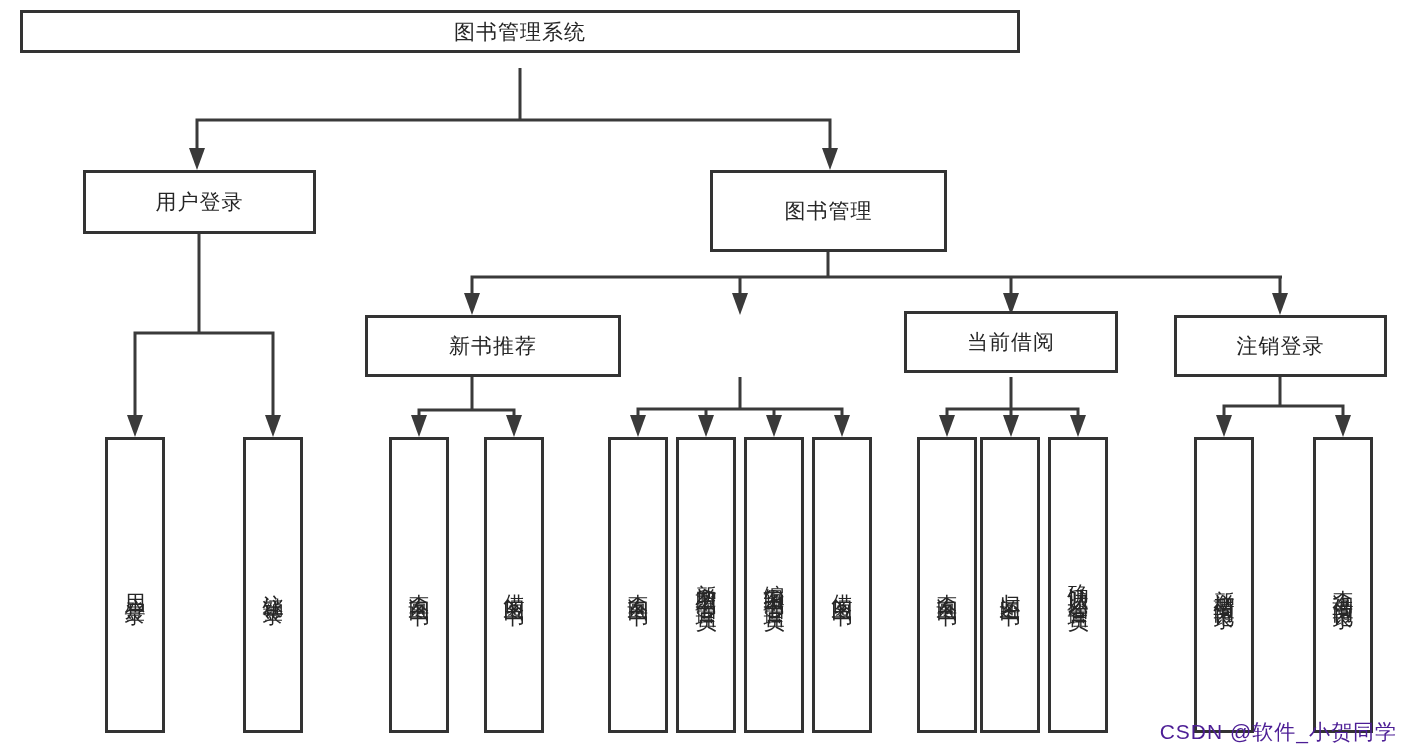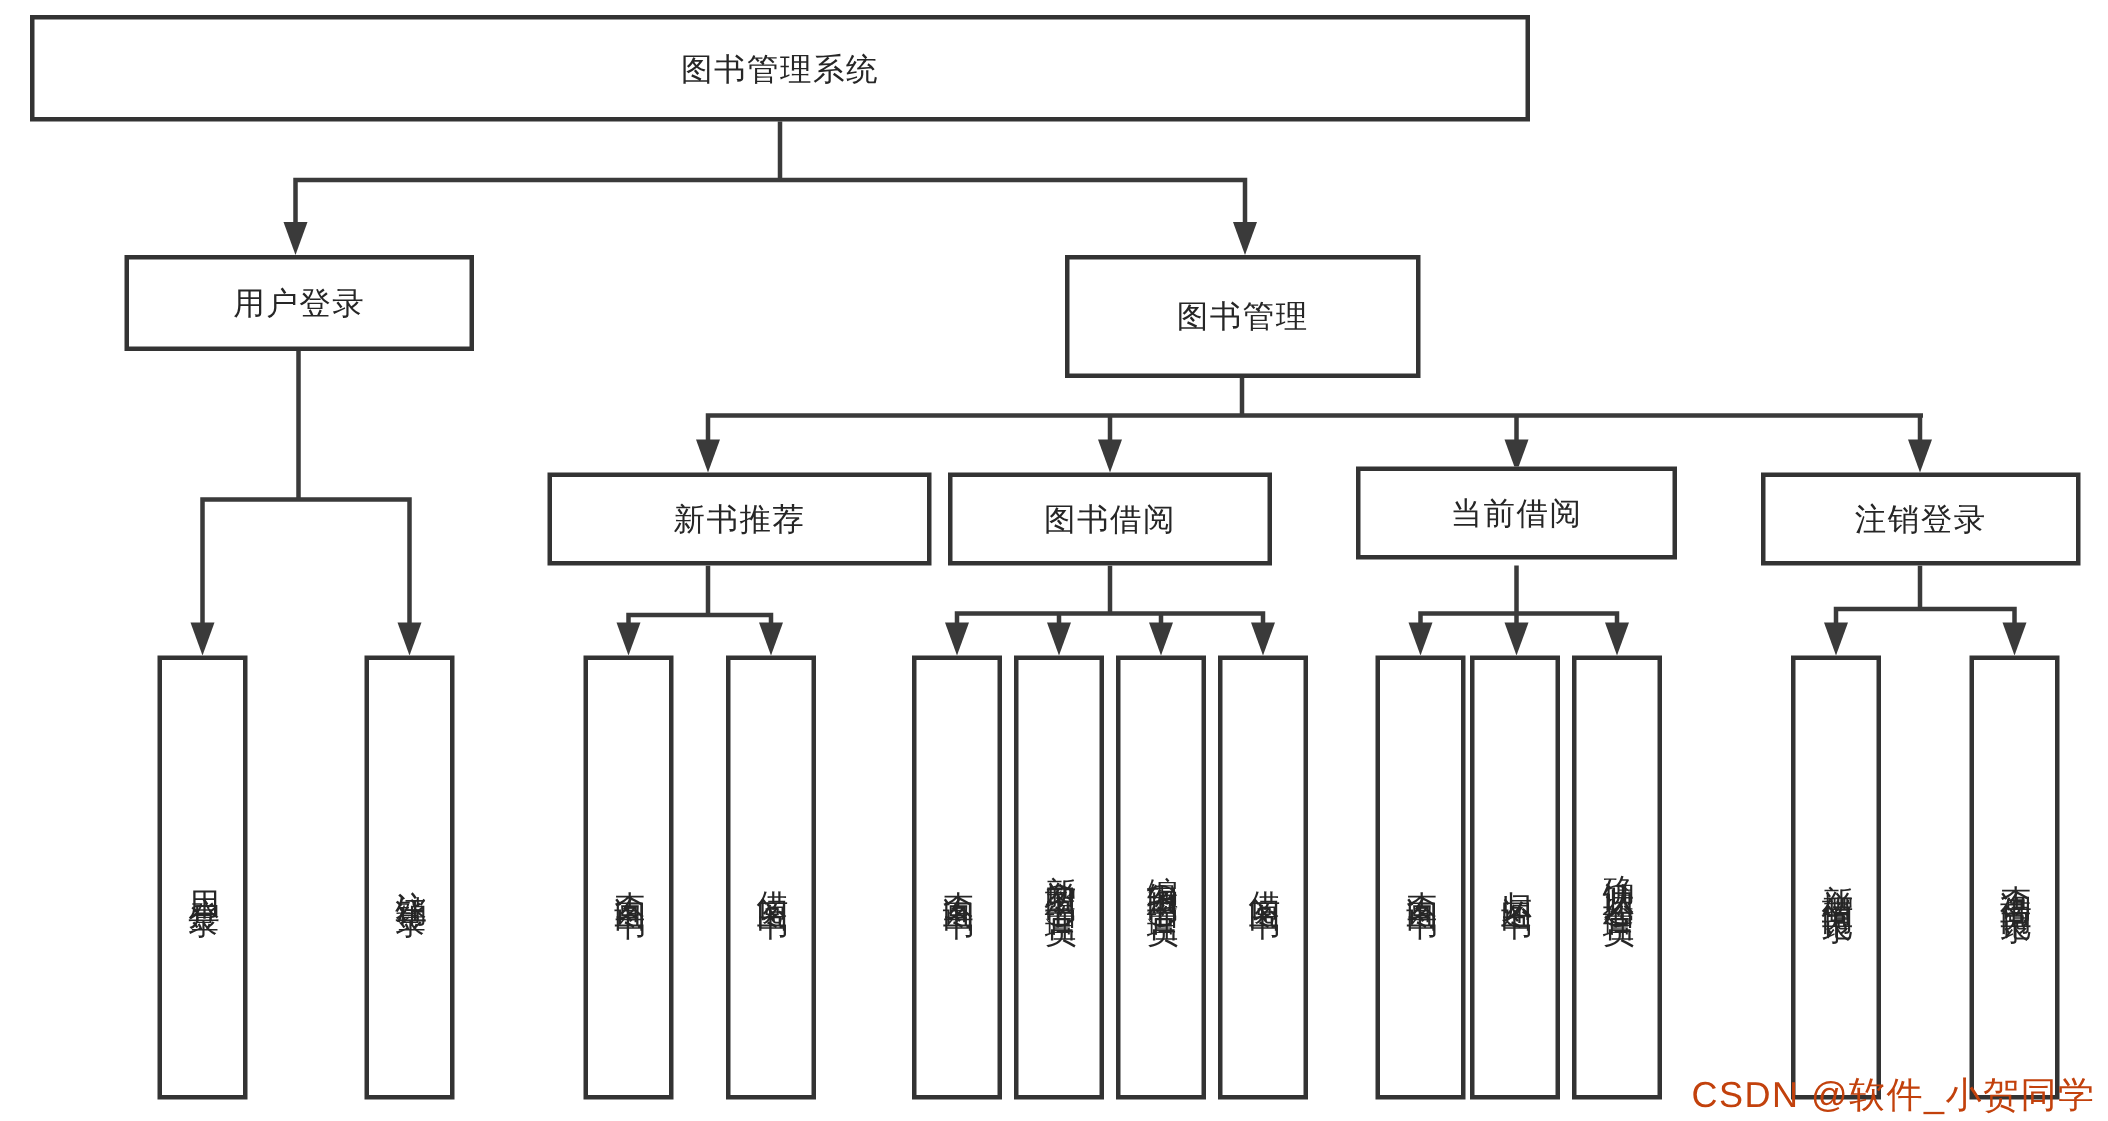--- a/index.html
+++ b/index.html
@@ -11,21 +11,21 @@
   .node{
     position:absolute;border:3px solid #333333;background:#ffffff;
     display:flex;align-items:center;justify-content:center;
     box-sizing:border-box;font-size:21px;color:#262626;letter-spacing:1px;
   }
   .vnode span{
     writing-mode:vertical-rl;text-orientation:mixed;
     line-height:1.15;letter-spacing:4px;
   }
   .watermark{
-    position:absolute;right:8px;bottom:1px;font-size:24px;color:#c2410c;
+    position:absolute;right:8px;bottom:1px;font-size:21px;color:#4c1d95;
     letter-spacing:1px;white-space:nowrap;
   }
 </style>
 </head>
 <body>
 
 <div class="canvas">
 
   <svg class="connectors" width="1405" height="747" viewBox="0 0 1405 747" fill="none" stroke="#3a3a3a" stroke-width="3">
 
@@ -56,36 +56,33 @@
     <path d="M1011 377 V409 M945.5 409 H1079.5 M947 408 V416 M1011 408 V416 M1078 408 V416"></path>
     <polygon fill="#3a3a3a" stroke="none" points="939,415 955,415 947,437"></polygon>
     <polygon fill="#3a3a3a" stroke="none" points="1003,415 1019,415 1011,437"></polygon>
     <polygon fill="#3a3a3a" stroke="none" points="1070,415 1086,415 1078,437"></polygon>
 
     <path d="M1280 377 V406 M1222.5 406 H1344.5 M1224 405 V416 M1343 405 V416"></path>
     <polygon fill="#3a3a3a" stroke="none" points="1216,415 1232,415 1224,437"></polygon>
     <polygon fill="#3a3a3a" stroke="none" points="1335,415 1351,415 1343,437"></polygon>
   </svg>
 
-  <div class="node" style="left:20px;top:10px;width:1000px;height:71px">
+  <div class="node" style="left:20px;top:10px;width:1000px;height:43px">
     <span>图书管理系统</span>
   </div>
 
   <div class="node" style="left:83px;top:170px;width:233px;height:64px">
     <span>用户登录</span>
   </div>
   <div class="node" style="left:710px;top:170px;width:237px;height:82px">
     <span>图书管理</span>
   </div>
 
   <div class="node" style="left:365px;top:315px;width:256px;height:62px">
     <span>新书推荐</span>
-  </div>
-  <div class="node" style="left:632px;top:315px;width:216px;height:62px">
-    <span>图书借阅</span>
   </div>
   <div class="node" style="left:904px;top:311px;width:214px;height:62px">
     <span>当前借阅</span>
   </div>
   <div class="node" style="left:1174px;top:315px;width:213px;height:62px">
     <span>注销登录</span>
   </div>
 
   <div class="node vnode" style="left:105px;top:437px;width:60px;height:296px">
     <span>用户登录</span>

